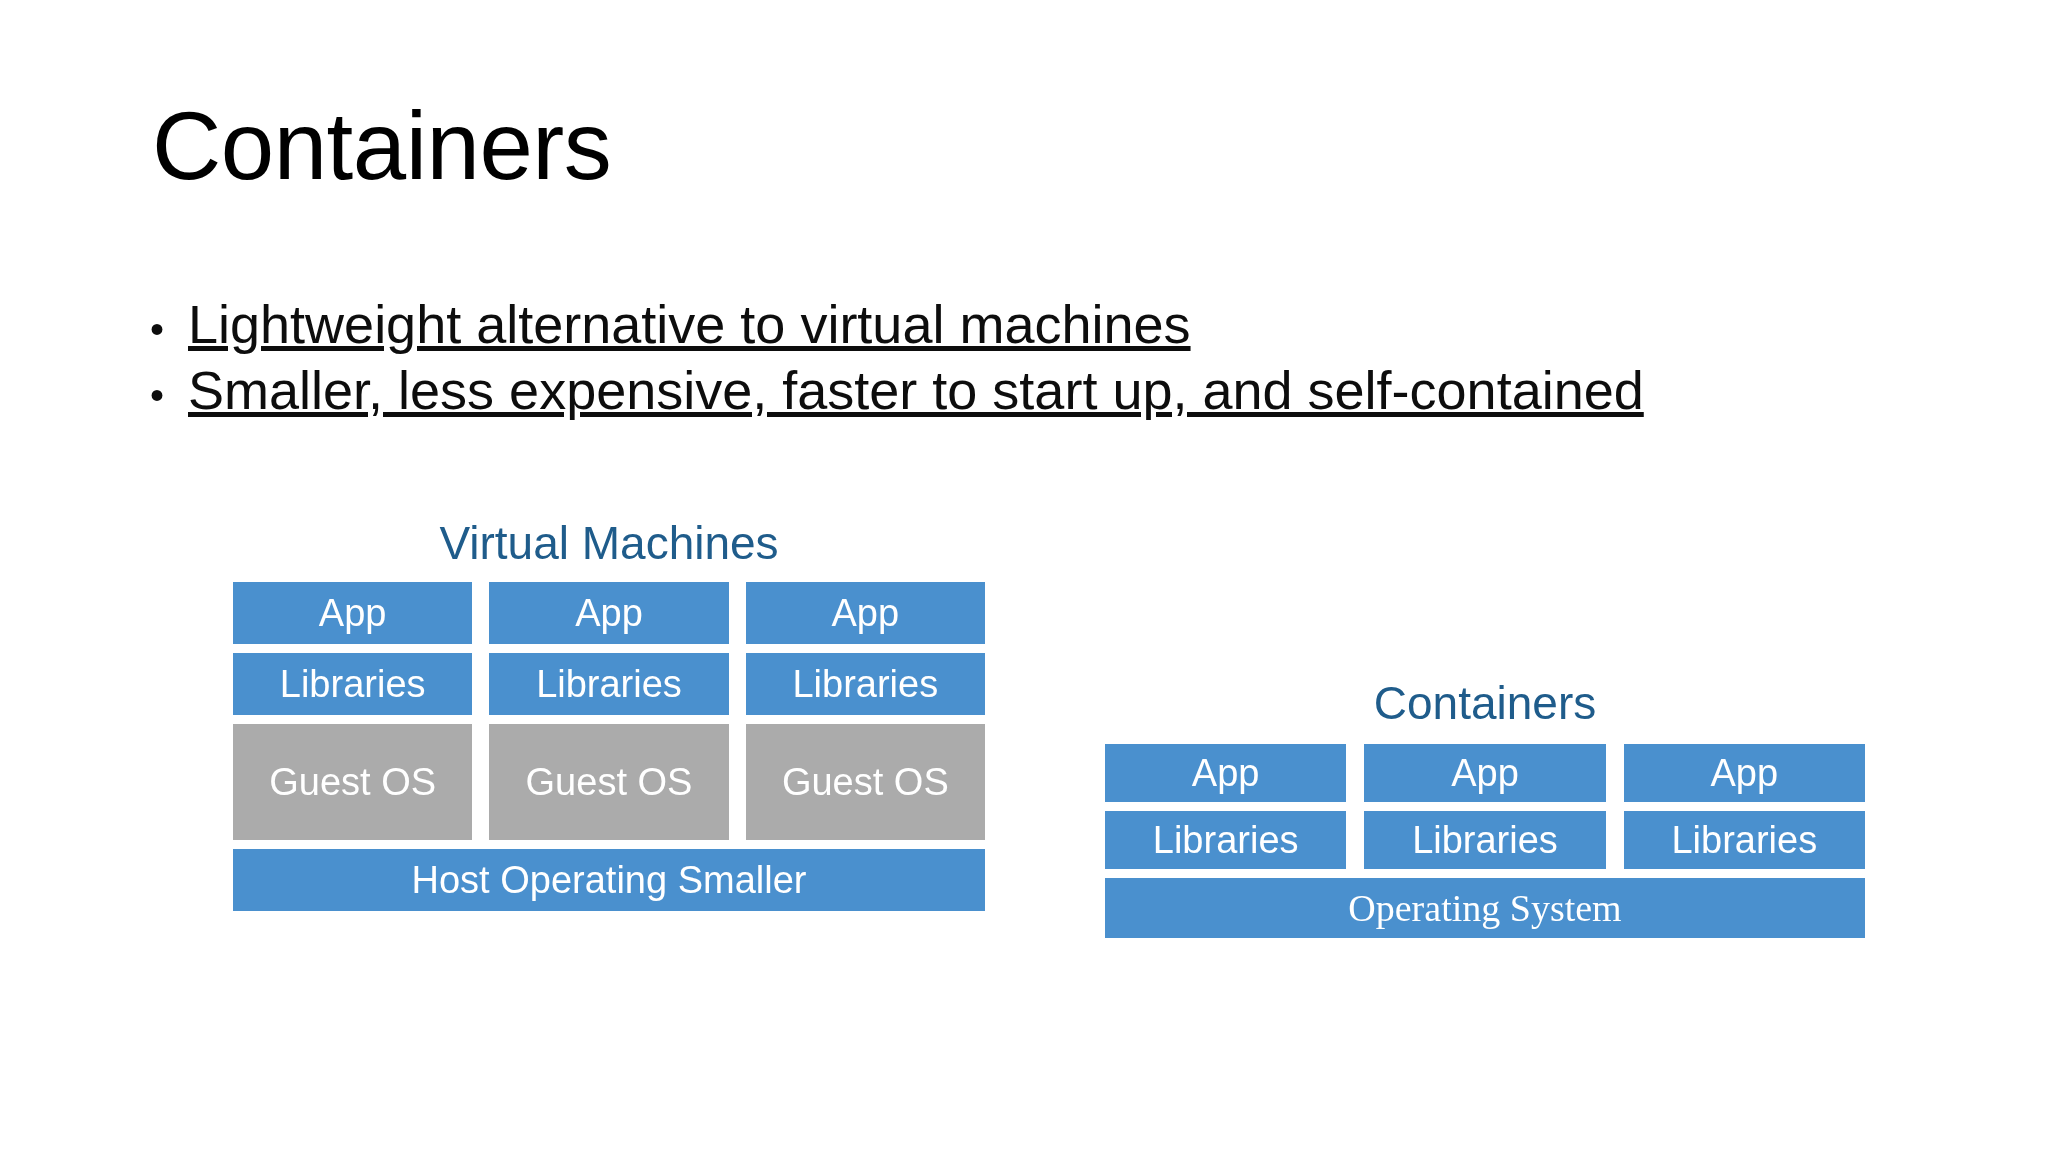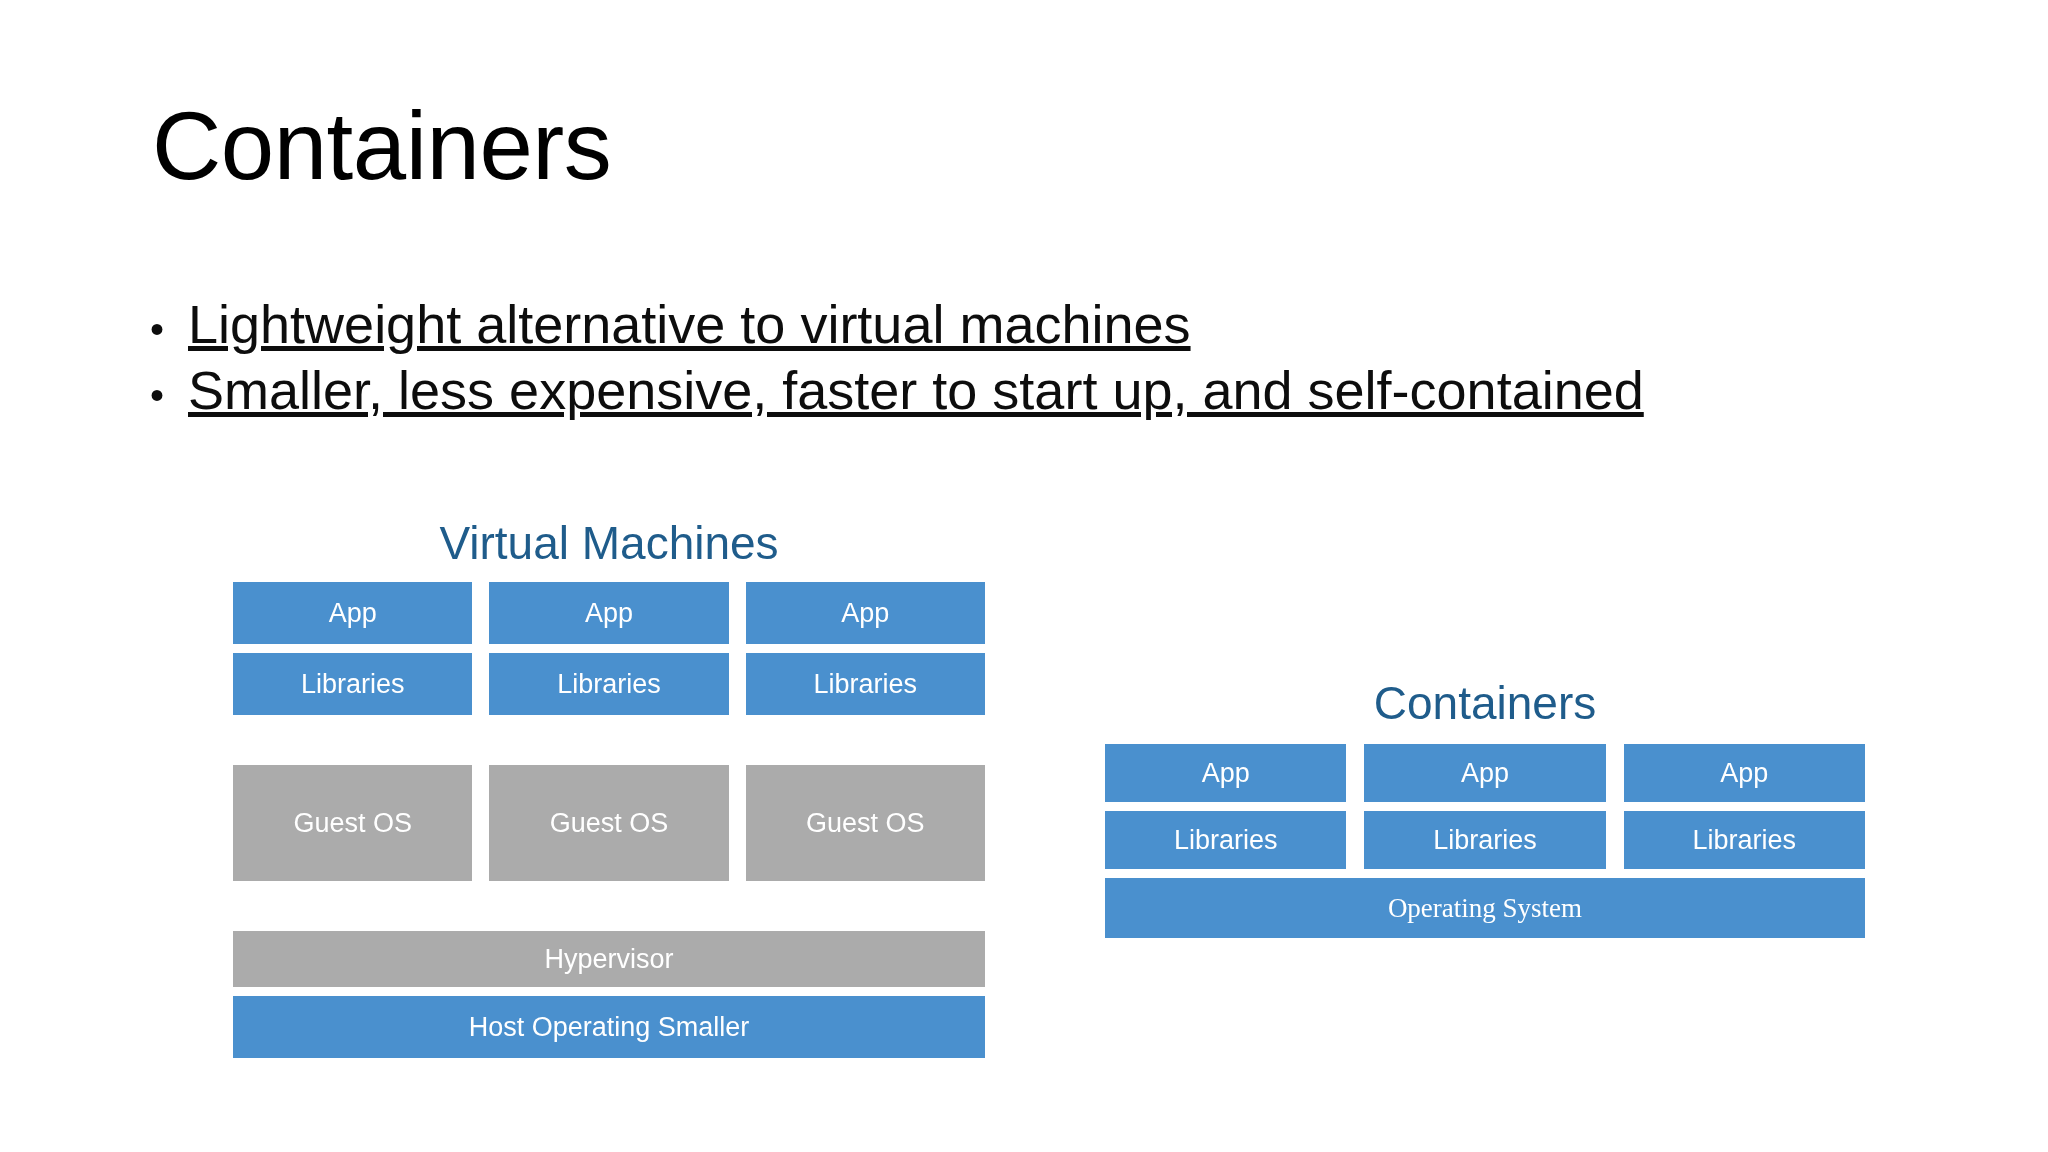--- a/index.html
+++ b/index.html
@@ -80,27 +80,27 @@
   }
   .row {
     display: flex;
     width: 100%;
   }
   .cell {
     color: #ffffff;
     display: flex;
     align-items: center;
     justify-content: center;
-    font-size: 27px;
+    font-size: 38px;
     line-height: 1;
     box-sizing: border-box;
     white-space: nowrap;
   }
   .cell.blue  { background: #4a90ce; }
-  .cell.gray  { background: #ababab; margin-top: 41px; }
+  .cell.gray  { background: #ababab; }
   .cell.col   { flex: 1 1 0; }
   .cell.full  { width: 100%; }
 
   
   #vm-stack {
     left: 220px;
     top: 582px;
     width: 752px;
   }
   #vm-stack .stack-heading { top: -62px; }
@@ -165,23 +165,20 @@
       <div class="cell blue col">Libraries</div>
       <div class="cell blue col">Libraries</div>
     </div>
 
     <div class="row guest">
       <div class="cell gray col">Guest OS</div>
       <div class="cell gray col">Guest OS</div>
       <div class="cell gray col">Guest OS</div>
     </div>
 
-    <div class="row hyper">
-      <div class="cell gray full">Hypervisor</div>
-    </div>
 
     <div class="row host">
       <div class="cell blue full">Host Operating Smaller</div>
     </div>
 
   </div>
 
   <div class="stack" id="container-stack">
 
     <div class="stack-heading">Containers</div>

